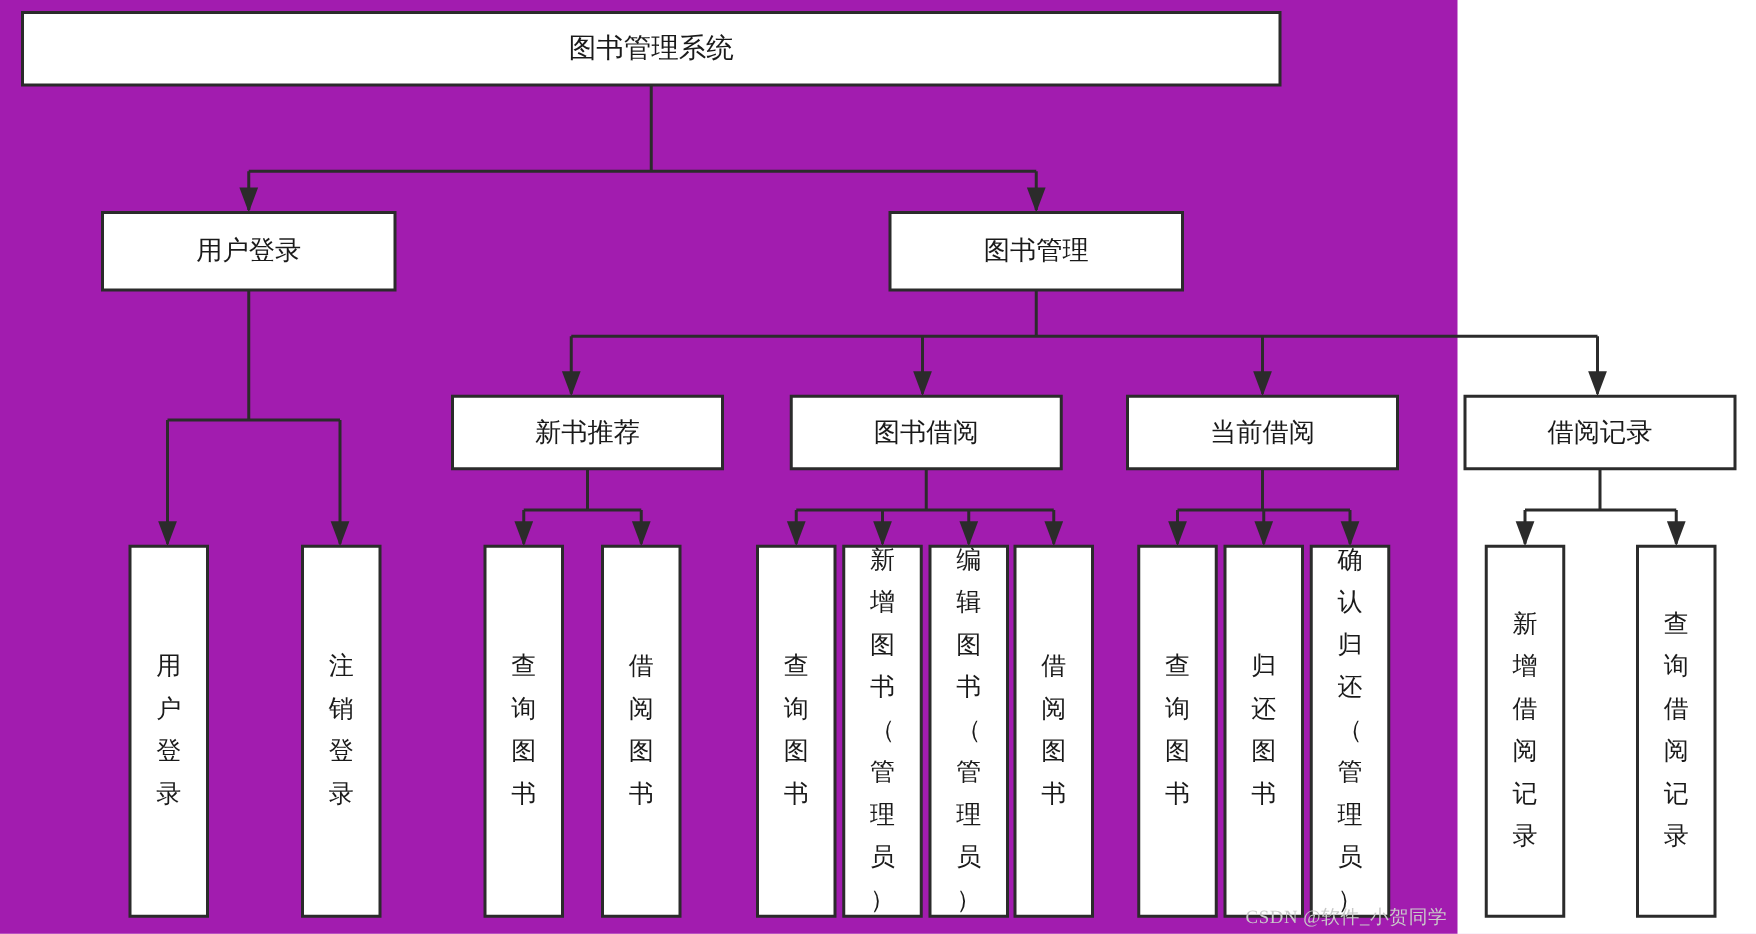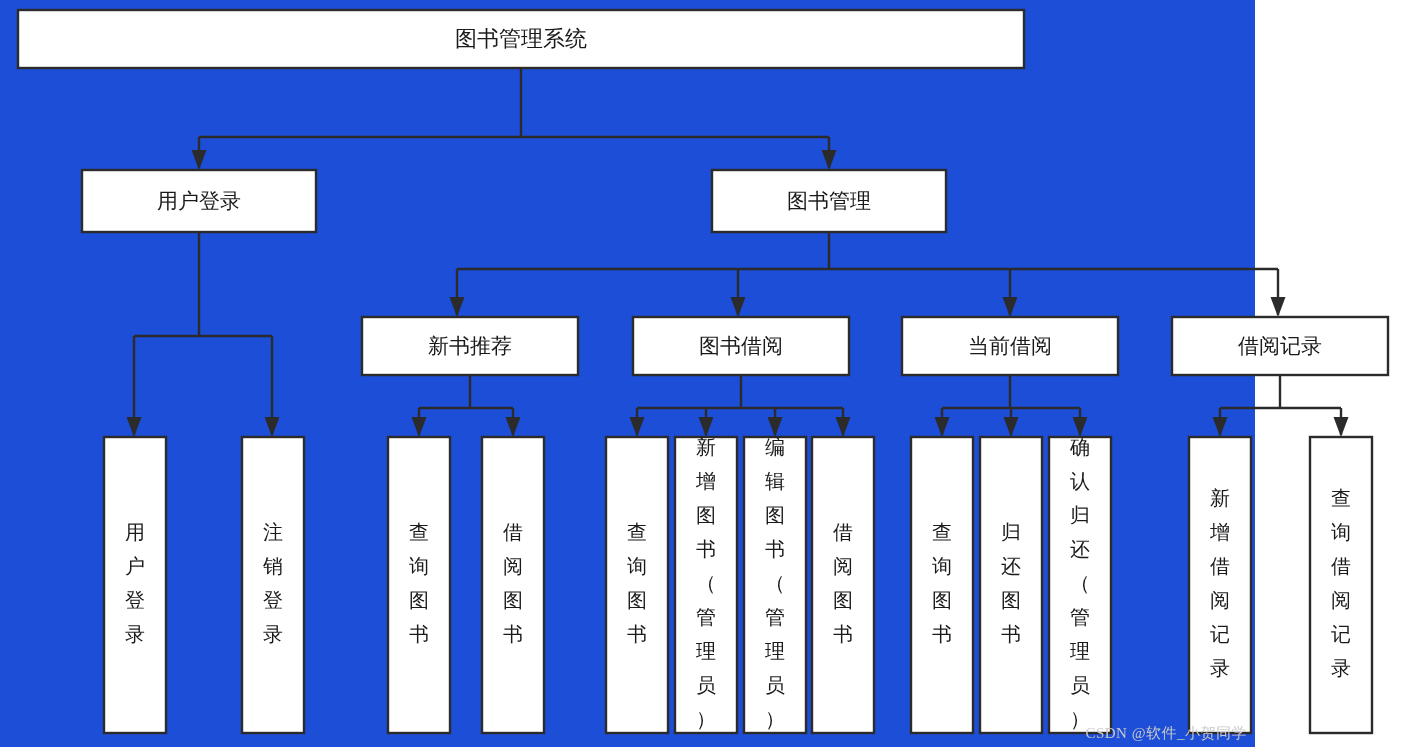--- a/index.html
+++ b/index.html
@@ -1,18 +1,18 @@
 <!DOCTYPE html>
 <html><head>
 <meta charset="utf-8">
 <style>
   html,body{margin:0;padding:0;background:#ffffff;}
   body{width:1405px;height:747px;overflow:hidden;
        font-family:"Liberation Sans","DejaVu Sans",sans-serif;}
-  #diagram-root{position:relative;width:1255px;height:747px;background:#1d4ed8;}
+  #diagram-root{position:relative;width:1166px;height:747px;background:#a21caf;}
   svg.flow{position:absolute;left:0;top:0;width:1405px;height:747px;}
   .node-rect{fill:#ffffff;stroke:#2b2b2b;stroke-width:2.4;}
   .edge-line{stroke:#2b2b2b;stroke-width:2.4;fill:none;stroke-linecap:butt;}
   .arrow-head{fill:#2b2b2b;stroke:none;}
   .node-label{fill:#1a1a1a;font-family:"Liberation Sans","DejaVu Sans",sans-serif;
               font-size:21px;text-anchor:middle;dominant-baseline:middle;}
   .node-label.root{font-size:22px;}
   .vert-label{fill:#1a1a1a;font-family:"Liberation Sans","DejaVu Sans",sans-serif;
               font-size:20px;text-anchor:middle;}
   .vert-label tspan{dominant-baseline:middle;}

